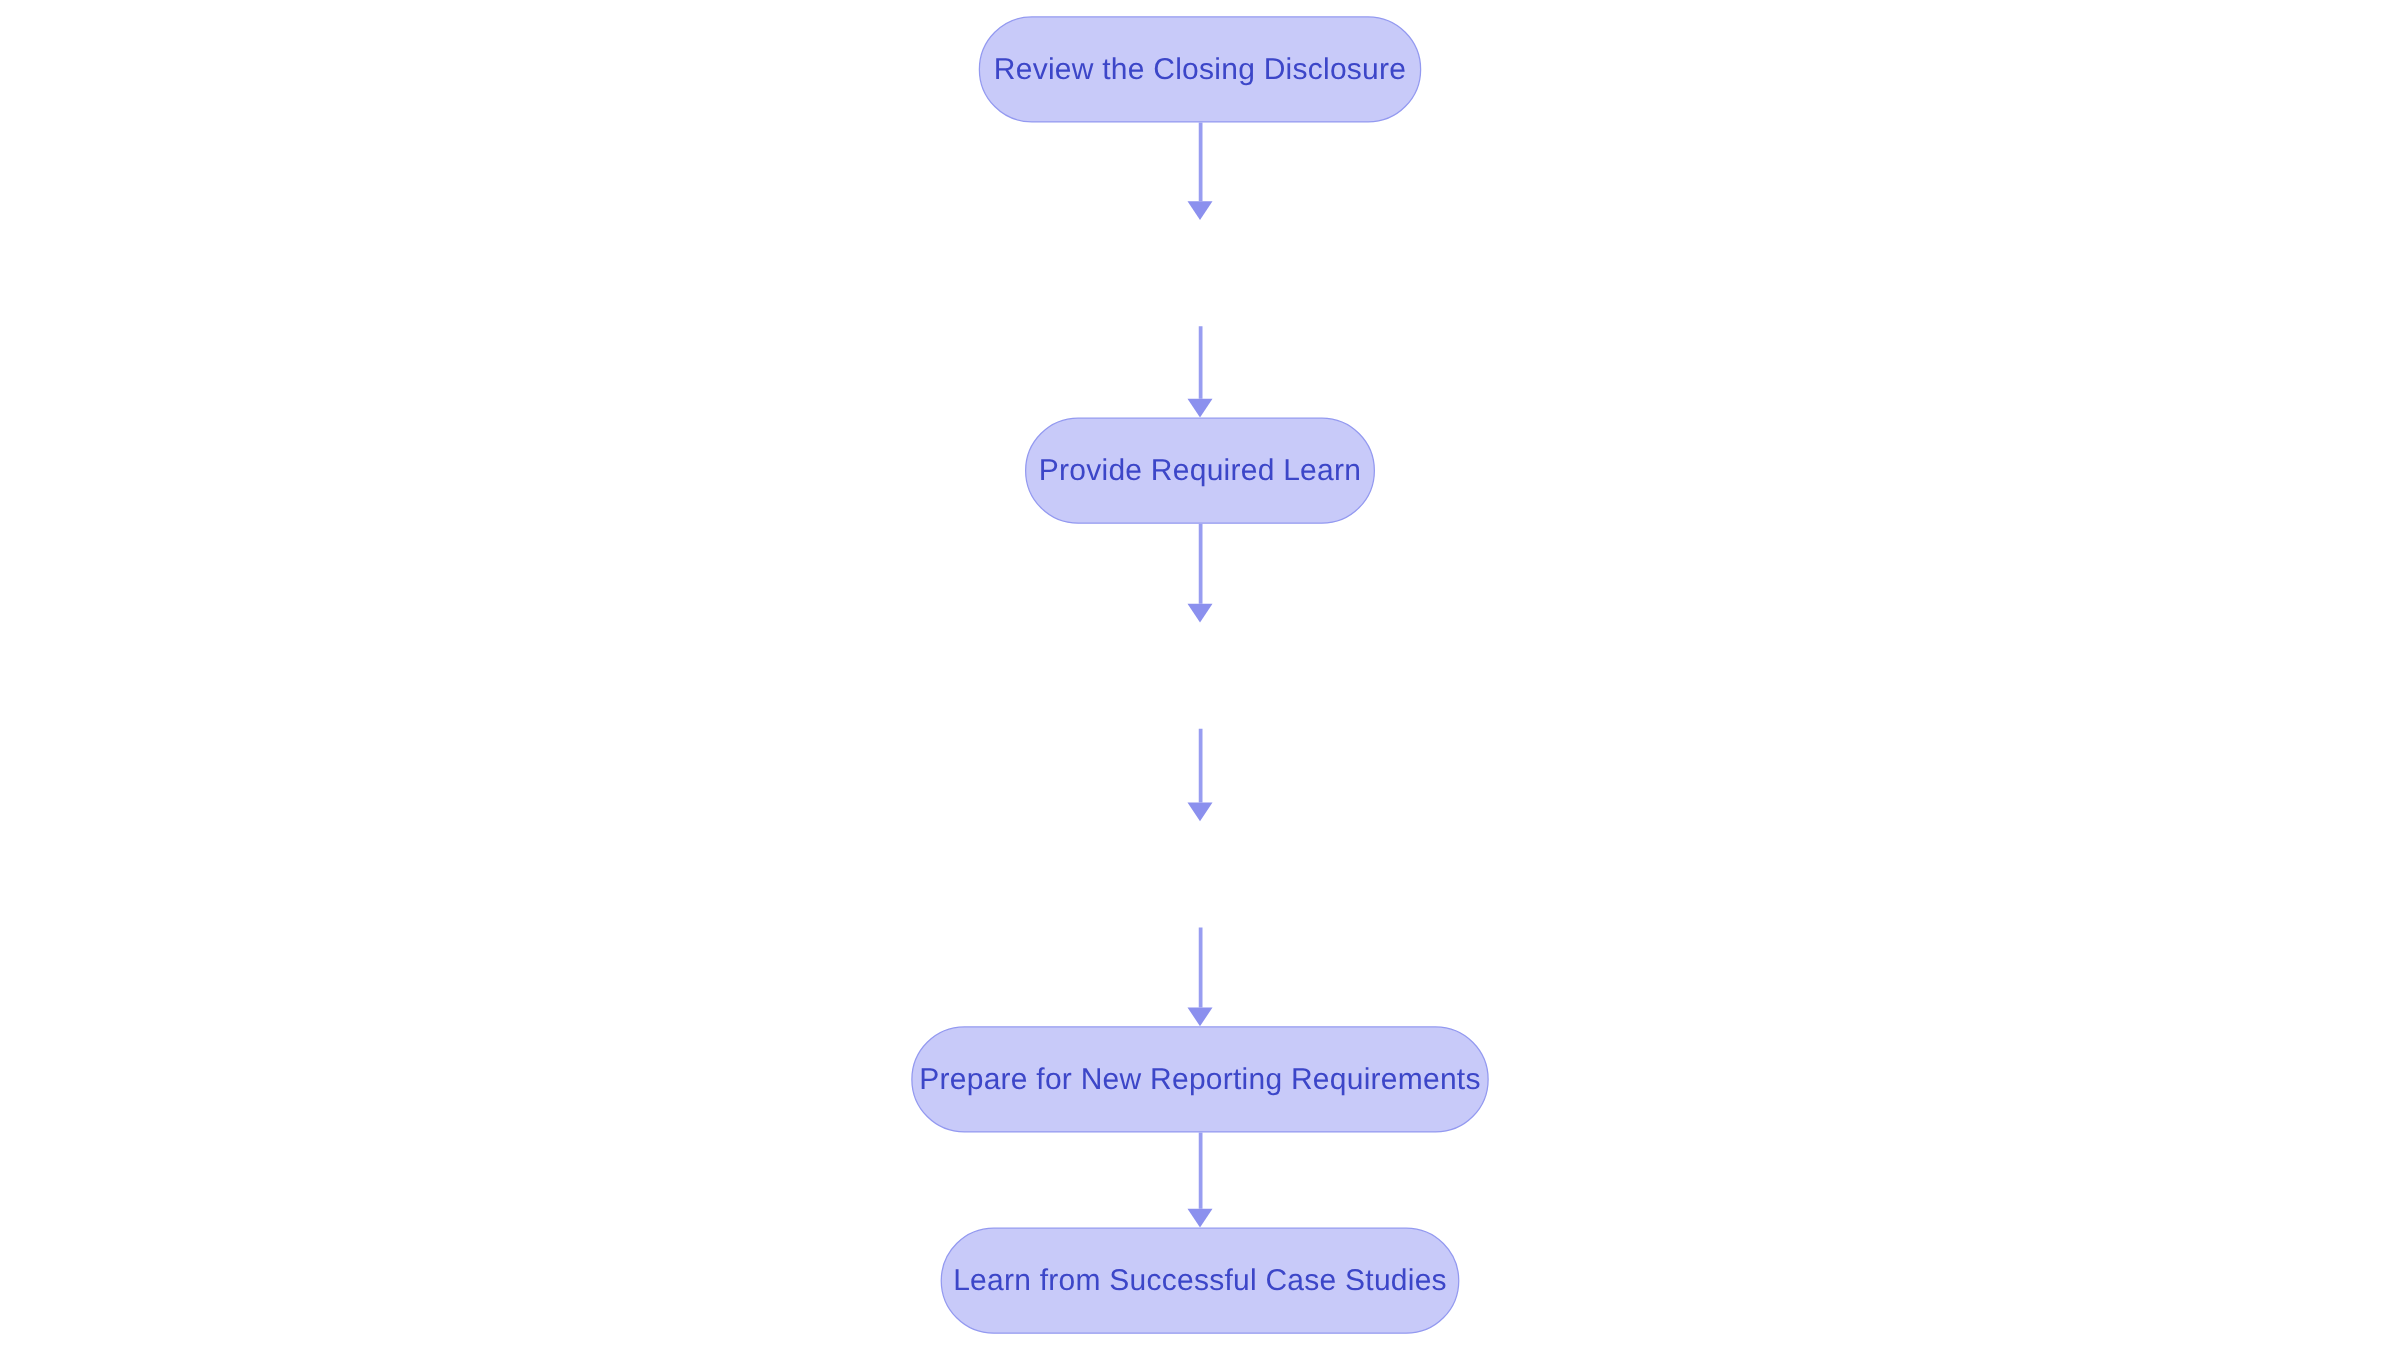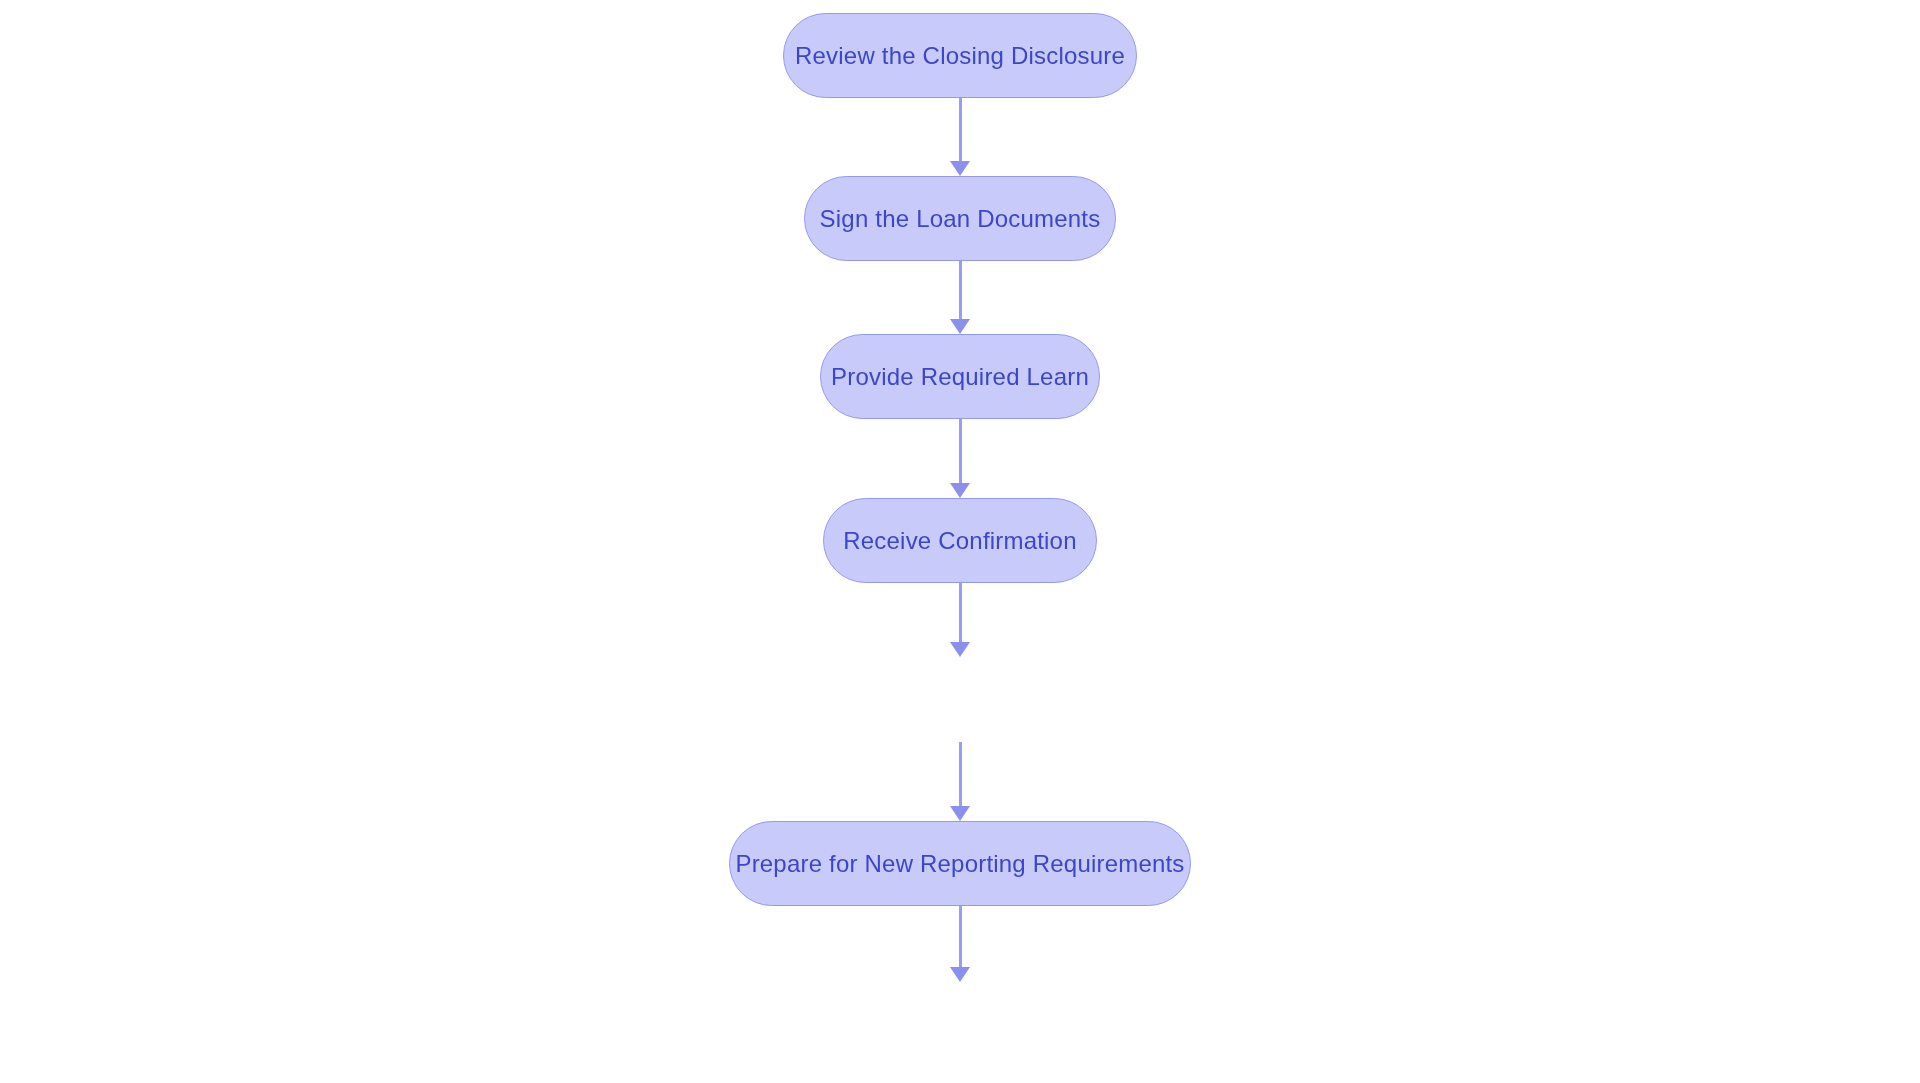--- a/index.html
+++ b/index.html
@@ -79,41 +79,35 @@
 
   <div class="node node-1">
     <span>Review the Closing Disclosure</span>
   </div>
 
   <div class="arrow arrow-1">
     <span class="shaft"></span>
     <span class="head"></span>
   </div>
 
-  <div class="node node-2">
-    <span>Sign the Loan Documents</span>
-  </div>
 
   <div class="arrow arrow-2">
     <span class="shaft"></span>
     <span class="head"></span>
   </div>
 
   <div class="node node-3">
     <span>Provide Required Learn</span>
   </div>
 
   <div class="arrow arrow-3">
     <span class="shaft"></span>
     <span class="head"></span>
   </div>
 
-  <div class="node node-4">
-    <span>Receive Confirmation</span>
-  </div>
 
   <div class="arrow arrow-4">
     <span class="shaft"></span>
     <span class="head"></span>
   </div>
 
 
   <div class="arrow arrow-5">
     <span class="shaft"></span>
     <span class="head"></span>
@@ -121,14 +115,17 @@
 
   <div class="node node-6">
     <span>Prepare for New Reporting Requirements</span>
   </div>
 
   <div class="arrow arrow-6">
     <span class="shaft"></span>
     <span class="head"></span>
   </div>
 
+  <div class="node node-7">
+    <span>Learn from Successful Case Studies</span>
+  </div>
 
 </div>
 
 </body></html>

